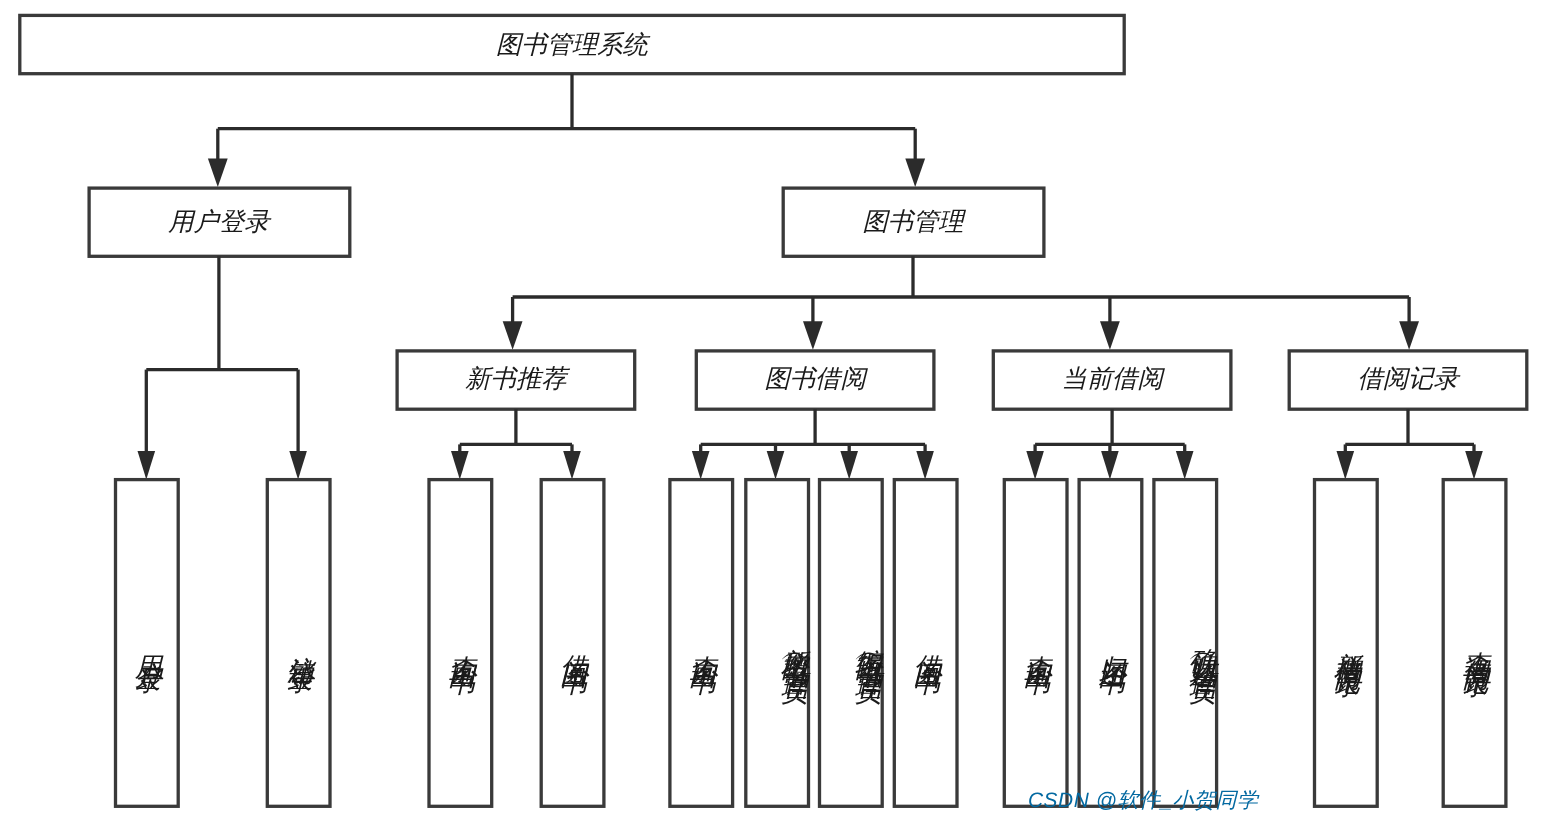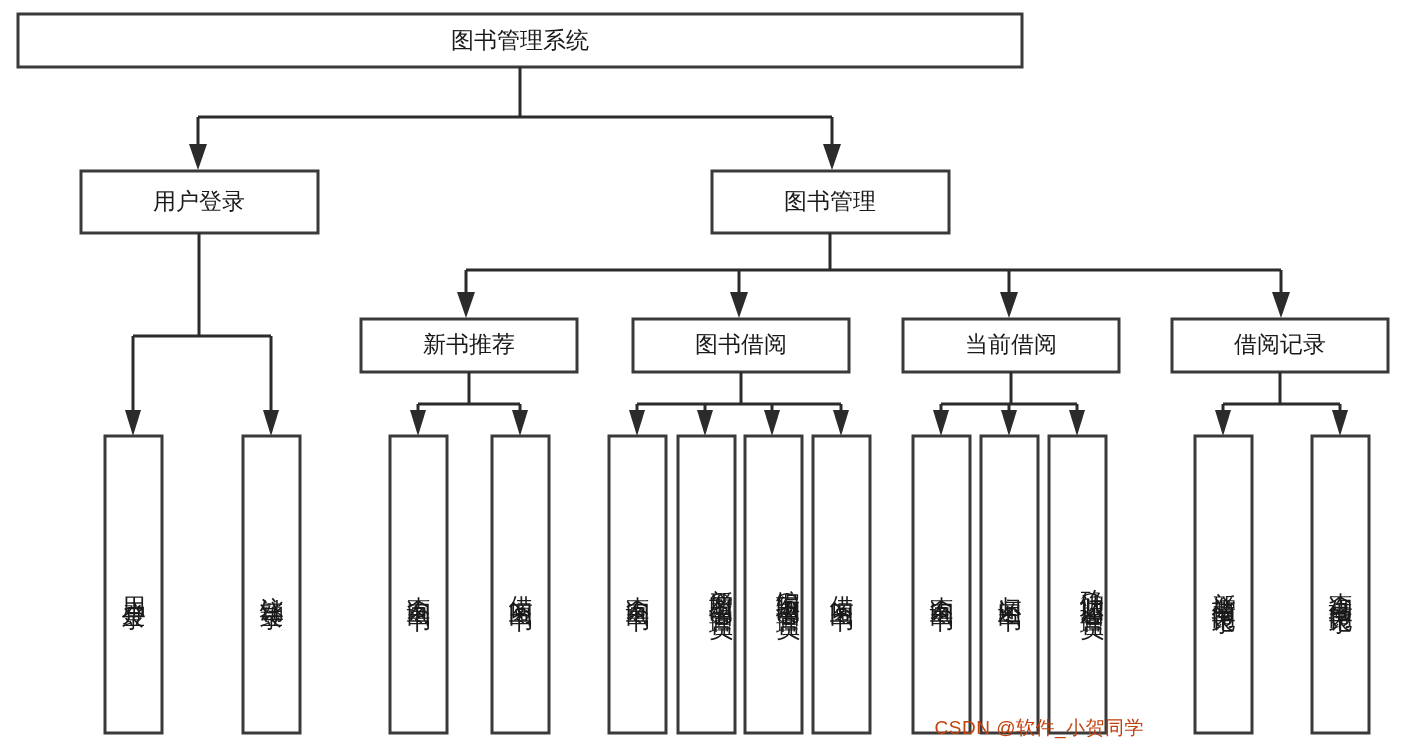--- a/index.html
+++ b/index.html
@@ -11,20 +11,21 @@
     width: 1405px;
     height: 747px;
     font-family: "Liberation Sans", "DejaVu Sans", sans-serif;
     overflow: hidden;
     position: relative;
   }
   #diagram-root {
     position: relative;
     width: 1152px;
     height: 747px;
+    font-style: italic;
   }
   svg.diagram-canvas {
     position: absolute;
     left: 0;
     top: 0;
     width: 1405px;
     height: 747px;
   }
   .node-box {
     fill: #ffffff;
@@ -63,21 +64,21 @@
     display: flex;
     align-items: center;
     justify-content: center;
   }
   .watermark {
     position: absolute;
     right: 8px;
     bottom: 6px;
     font-family: "Liberation Sans", "DejaVu Sans", sans-serif;
     font-size: 19px;
-    color: #c2410c;
+    color: #0369a1;
     letter-spacing: 0.5px;
     white-space: nowrap;
   }
 </style>
 </head>
 <body>
 
 <div id="diagram-root">
 
   <svg class="diagram-canvas" viewBox="0 0 1405 747">

